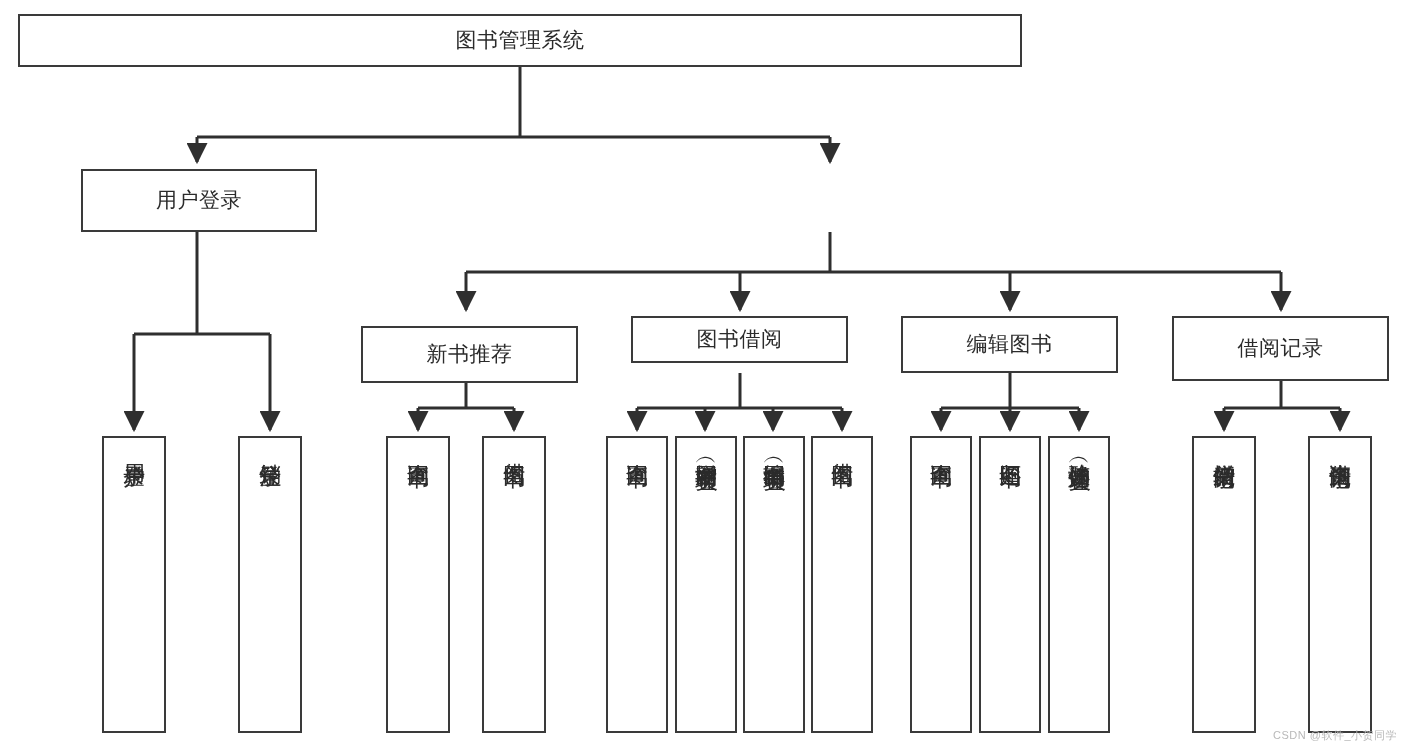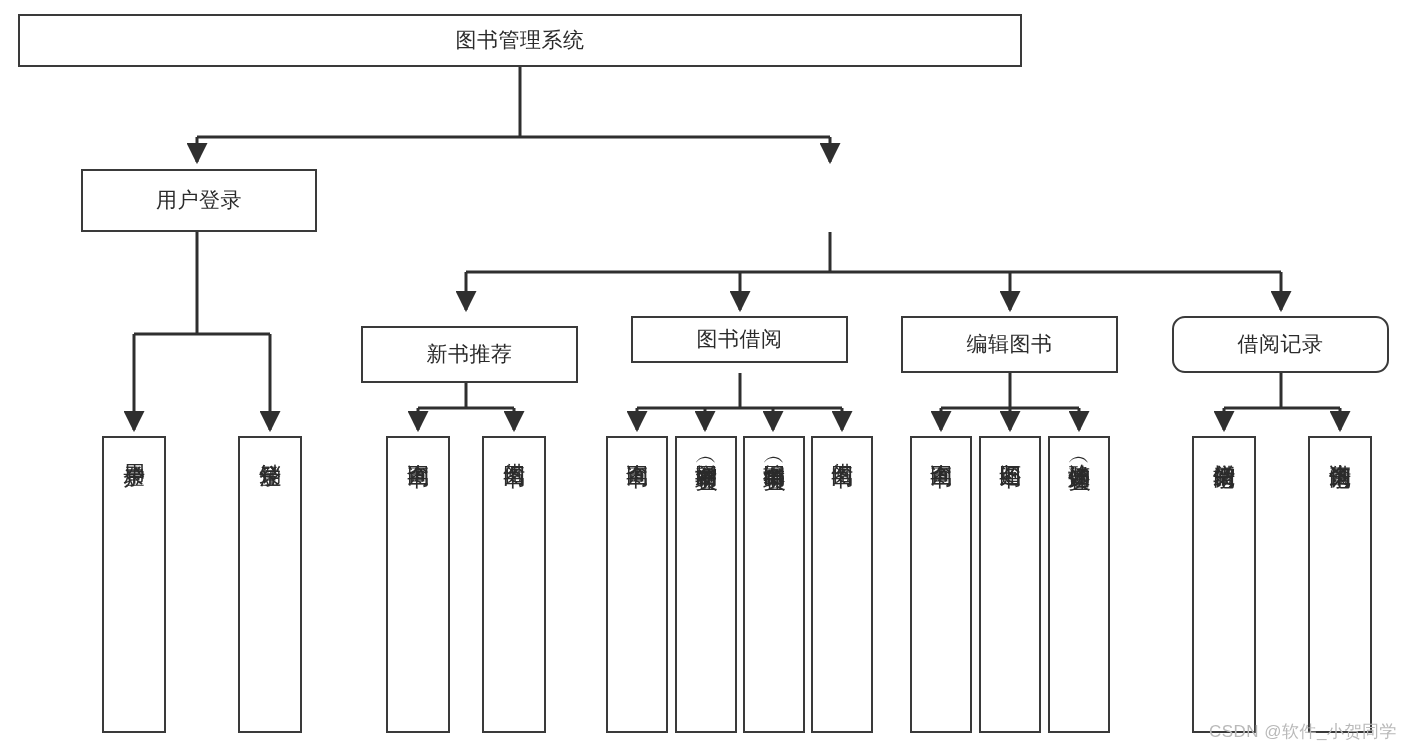--- a/index.html
+++ b/index.html
@@ -58,21 +58,21 @@
     text-orientation: upright;
     font-size: 22px;
     line-height: 1.02;
     letter-spacing: 1px;
     white-space: nowrap;
   }
   .watermark {
     position: absolute;
     right: 8px;
     bottom: 4px;
-    font-size: 17px;
+    font-size: 11px;
     color: #b9b9b9;
     letter-spacing: 0.5px;
     white-space: nowrap;
   }
 </style>
 </head>
 <body>
 
 <div id="canvas">
 
@@ -136,21 +136,21 @@
 
   <div class="node horiz" style="left:361px; top:326px; width:217px; height:57px;">
     <span class="label">新书推荐</span>
   </div>
   <div class="node horiz" style="left:631px; top:316px; width:217px; height:47px;">
     <span class="label">图书借阅</span>
   </div>
   <div class="node horiz" style="left:901px; top:316px; width:217px; height:57px;">
     <span class="label">编辑图书</span>
   </div>
-  <div class="node horiz" style="left:1172px; top:316px; width:217px; height:57px;border-radius:13px;">
+  <div class="node horiz" style="left:1172px; top:316px; width:217px; height:65px;">
     <span class="label">借阅记录</span>
   </div>
 
   <div class="node vert" style="left:102px; top:436px; width:64px; height:297px;">
     <span class="label">用户登录</span>
   </div>
   <div class="node vert" style="left:238px; top:436px; width:64px; height:297px;">
     <span class="label">注销登录</span>
   </div>
 

